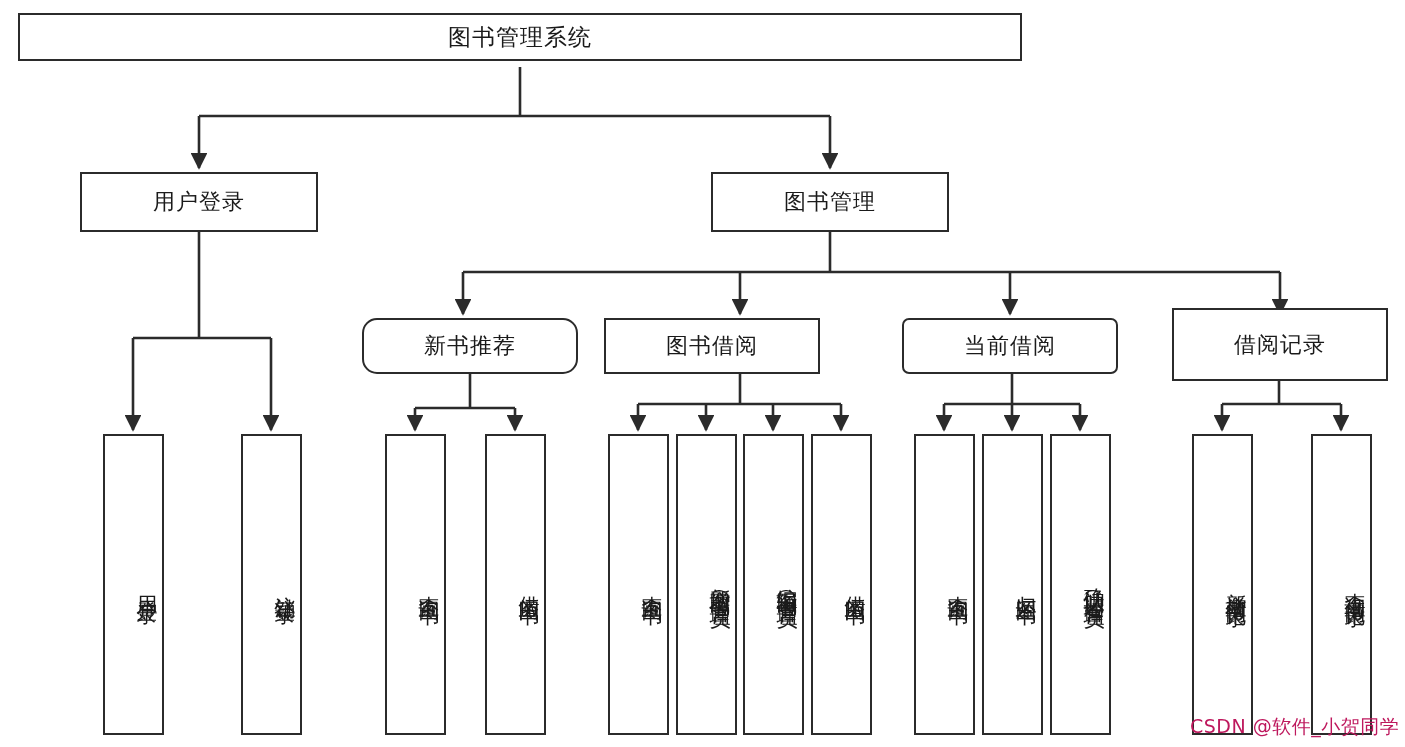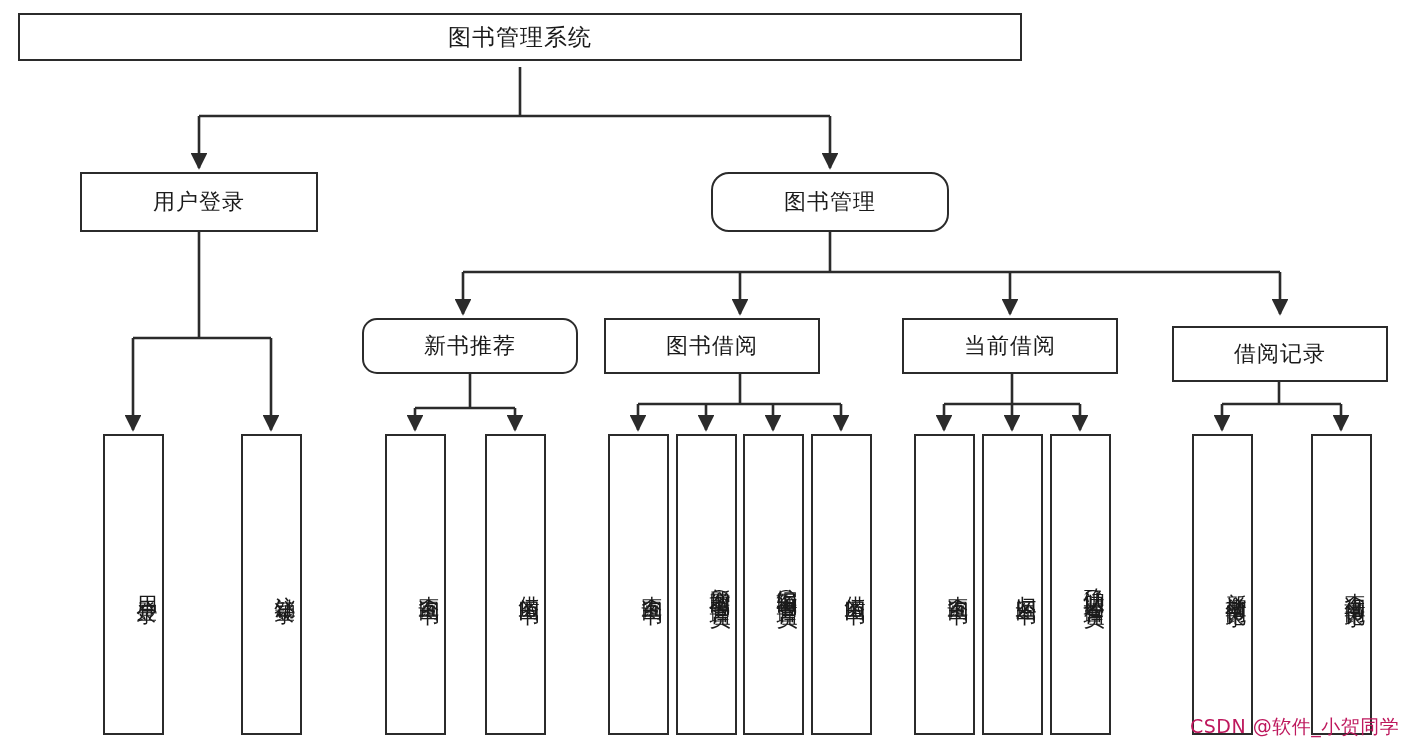--- a/index.html
+++ b/index.html
@@ -123,34 +123,34 @@
     </g>
   </svg>
 
   <div class="node horiz root" style="left:18px; top:13px; width:1004px; height:48px;">
     <span>图书管理系统</span>
   </div>
 
   <div class="node horiz" style="left:80px; top:172px; width:238px; height:60px;">
     <span>用户登录</span>
   </div>
-  <div class="node horiz" style="left:711px; top:172px; width:238px; height:60px;border-radius:18px;">
+  <div class="node horiz" style="left:711px; top:172px; width:238px; height:60px;">
     <span>图书管理</span>
   </div>
 
   <div class="node horiz" style="left:362px; top:318px; width:216px; height:56px;border-radius:15px;">
     <span>新书推荐</span>
   </div>
   <div class="node horiz" style="left:604px; top:318px; width:216px; height:56px;">
     <span>图书借阅</span>
   </div>
-  <div class="node horiz" style="left:902px; top:318px; width:216px; height:56px;">
+  <div class="node horiz" style="left:902px; top:318px; width:216px; height:56px;border-radius:7px;">
     <span>当前借阅</span>
   </div>
-  <div class="node horiz" style="left:1172px; top:326px; width:216px; height:56px;">
+  <div class="node horiz" style="left:1172px; top:308px; width:216px; height:73px;">
     <span>借阅记录</span>
   </div>
 
   <div class="node leaf" style="left:103px; top:434px; width:61px; height:301px;">
     <span class="leaf-text">用户登录</span>
   </div>
   <div class="node leaf" style="left:241px; top:434px; width:61px; height:301px;">
     <span class="leaf-text">注销登录</span>
   </div>
 

